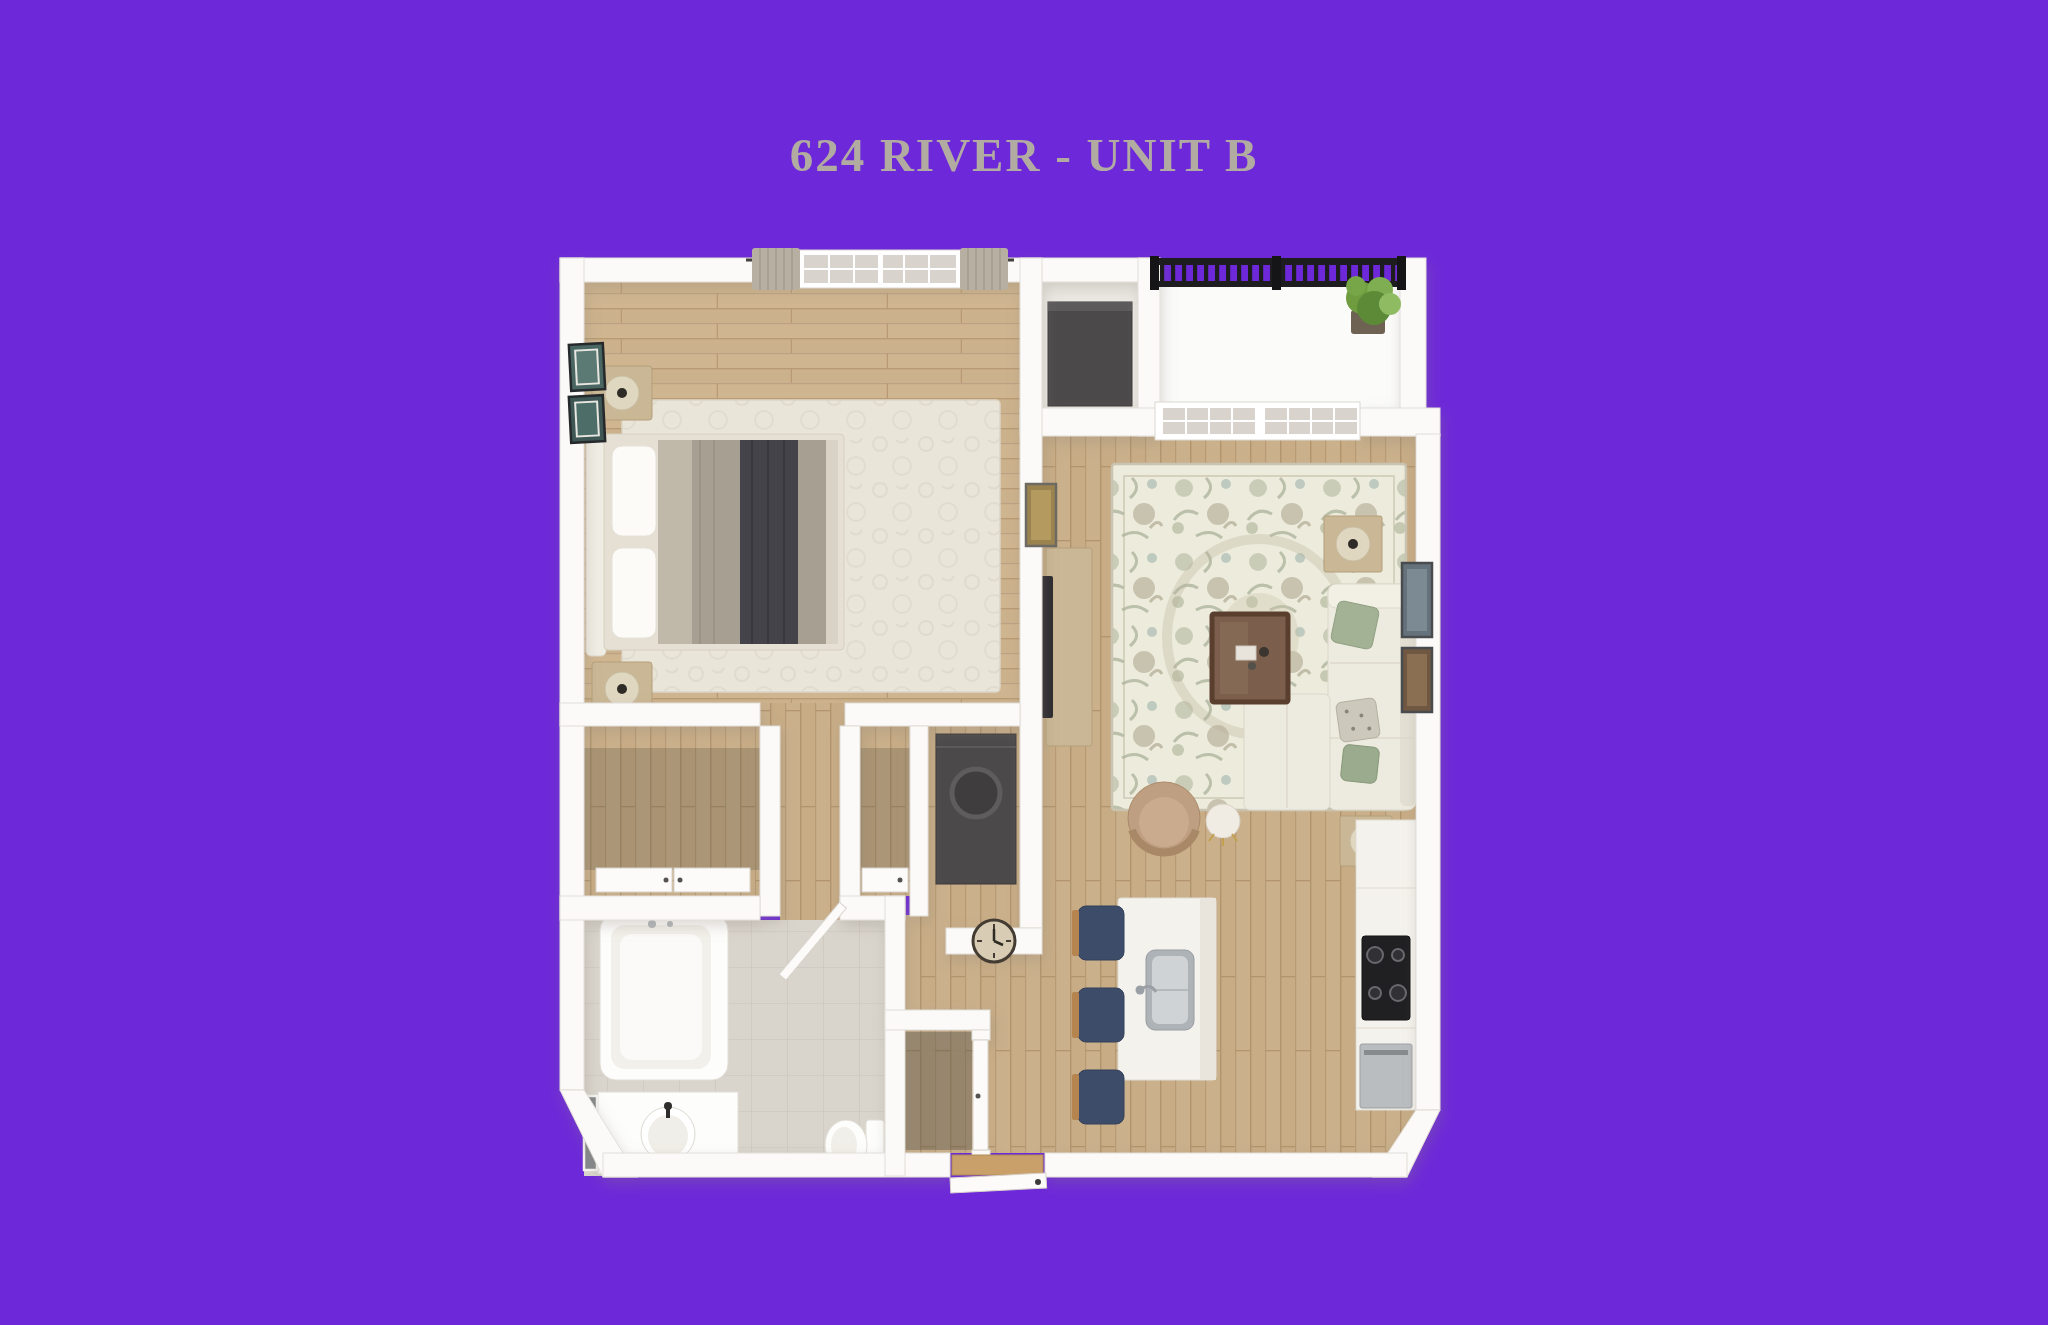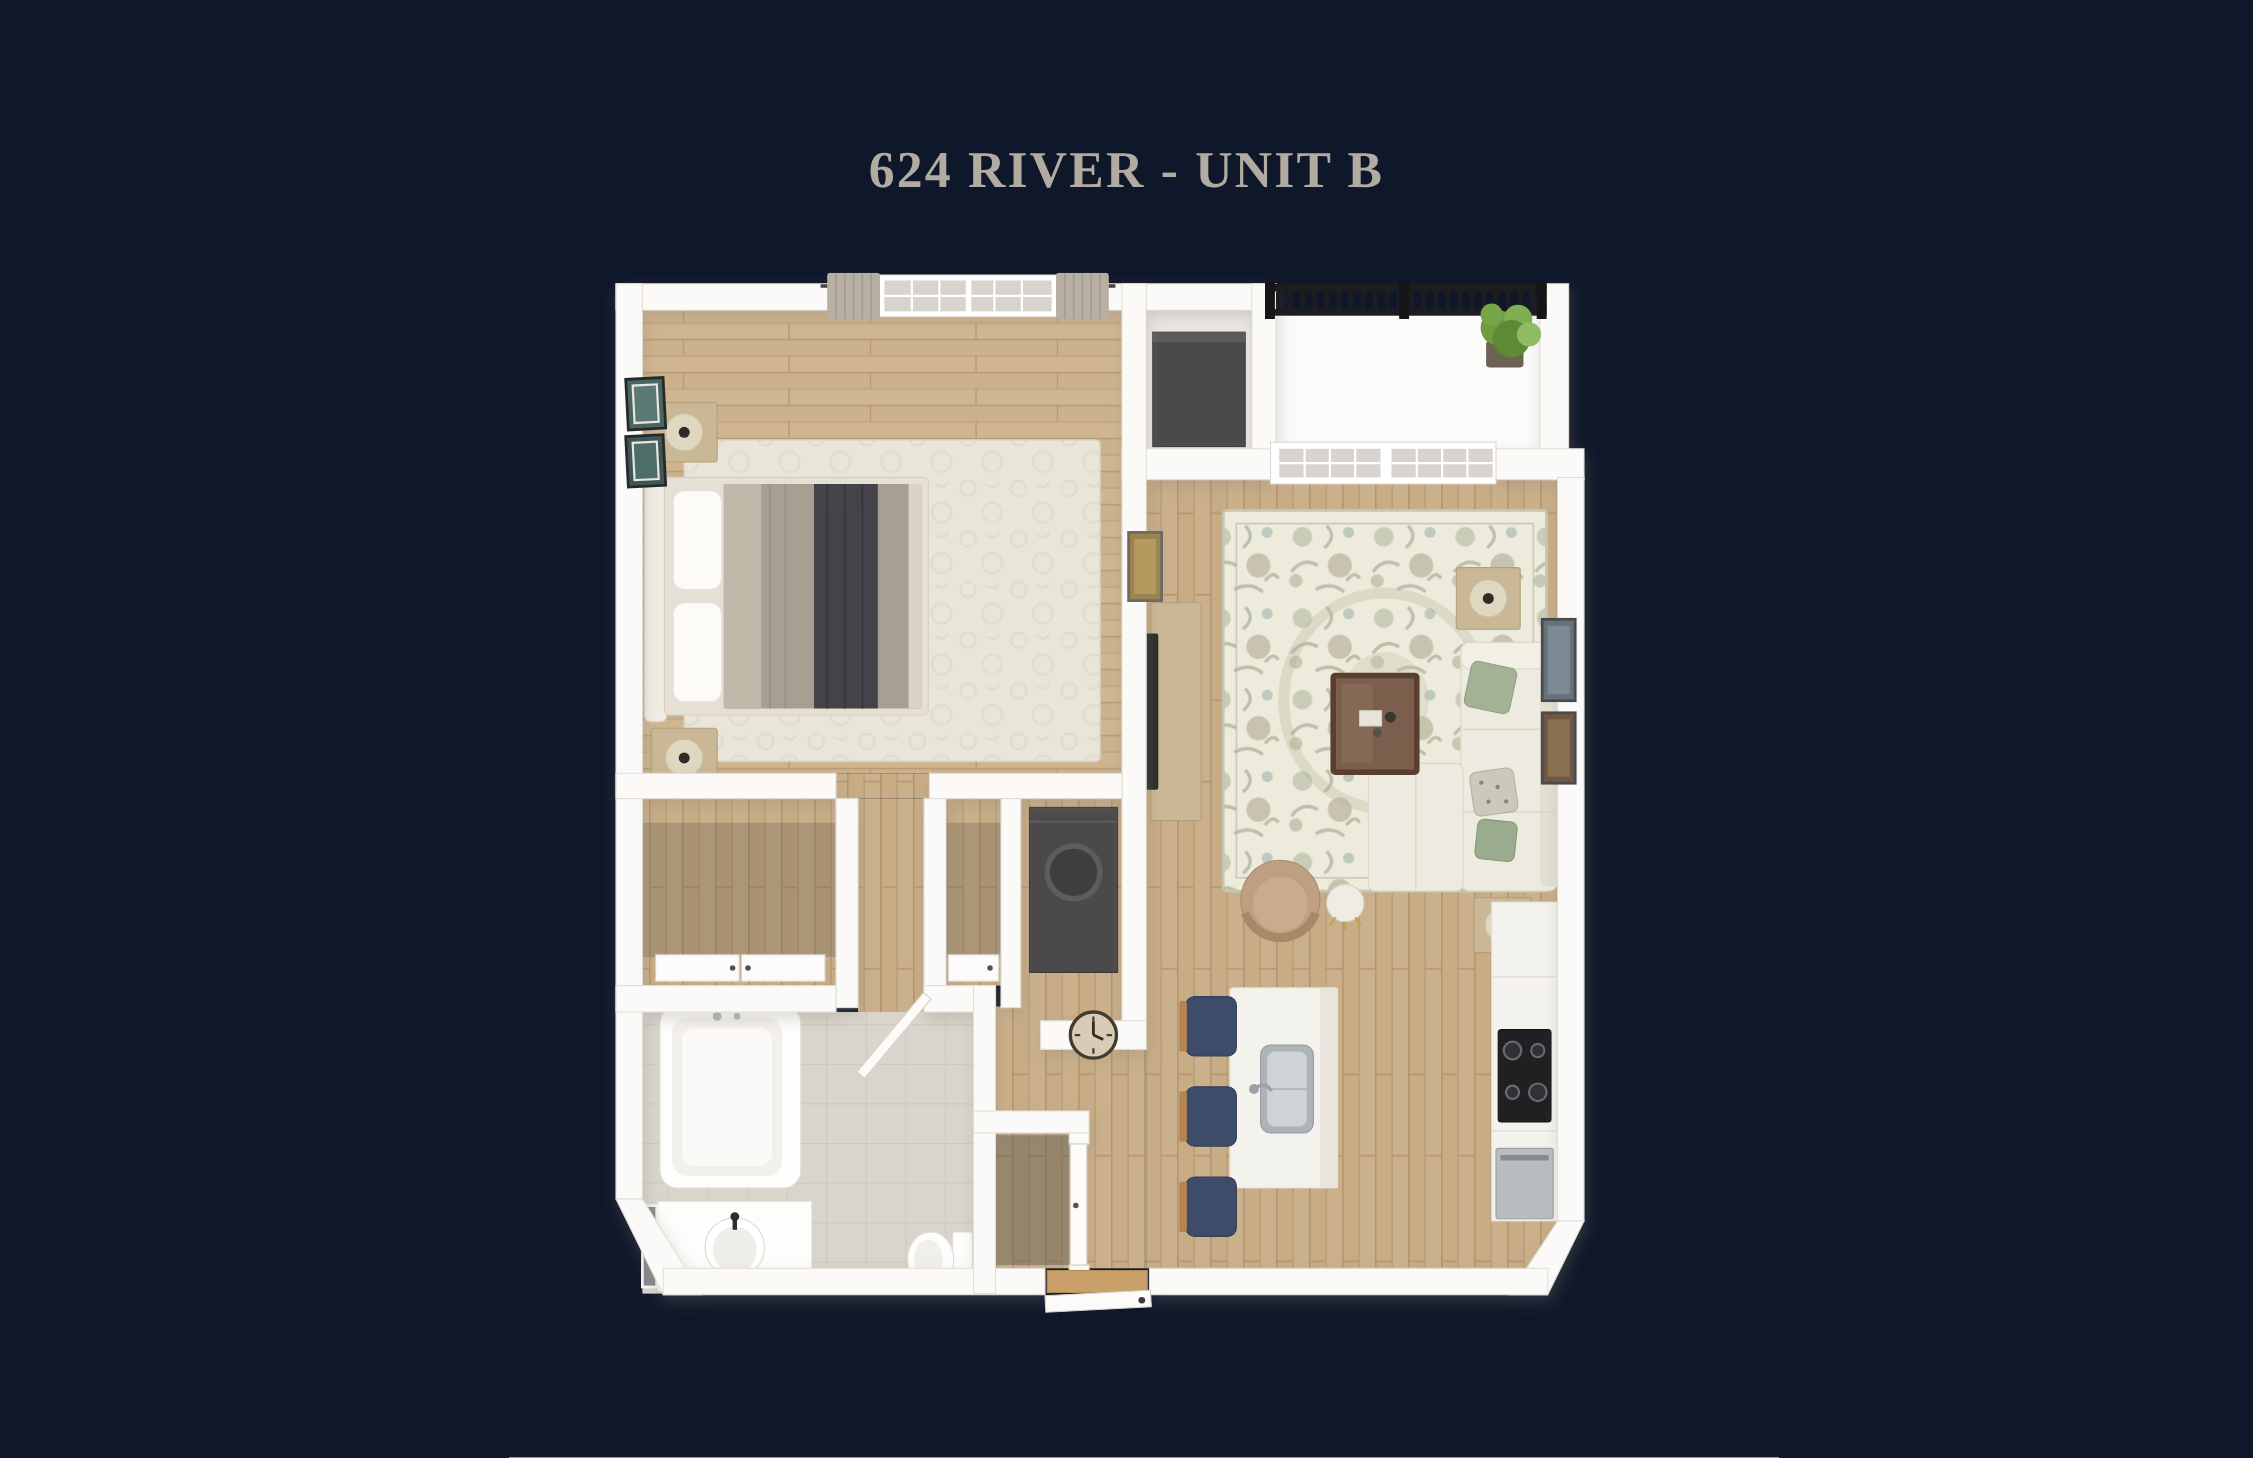--- a/index.html
+++ b/index.html
@@ -1,16 +1,16 @@
 <!DOCTYPE html>
 <html><head>
 <meta charset="utf-8">
 <style>
   html,body{margin:0;padding:0;background:#ffffff;}
-  #page{position:relative;width:2048px;height:1325px;background:#0f172a;overflow:hidden;
+  #page{position:relative;width:2048px;height:1325px;background:#6d28d9;overflow:hidden;
         font-family:"Liberation Serif", serif;}
   #plan-title{position:absolute;top:128px;left:0;width:100%;text-align:center;
         font-size:47px;font-weight:bold;letter-spacing:2px;color:#b2aba2;}
   #plan-wrap{position:absolute;left:500px;top:248px;width:1000px;height:1000px;}
   svg{display:block;width:100%;height:100%;}
   .wall{fill:#fbfaf8;stroke:#e2ded7;stroke-width:1;}
   .door{fill:#fcfbf9;stroke:#d8d3cb;stroke-width:1;}
   .glass{fill:#d8d3cd;}
   .muntin{stroke:#ffffff;stroke-width:2;fill:none;}
   .frame-wood{fill:#cab795;stroke:#b3a07b;stroke-width:1;}

